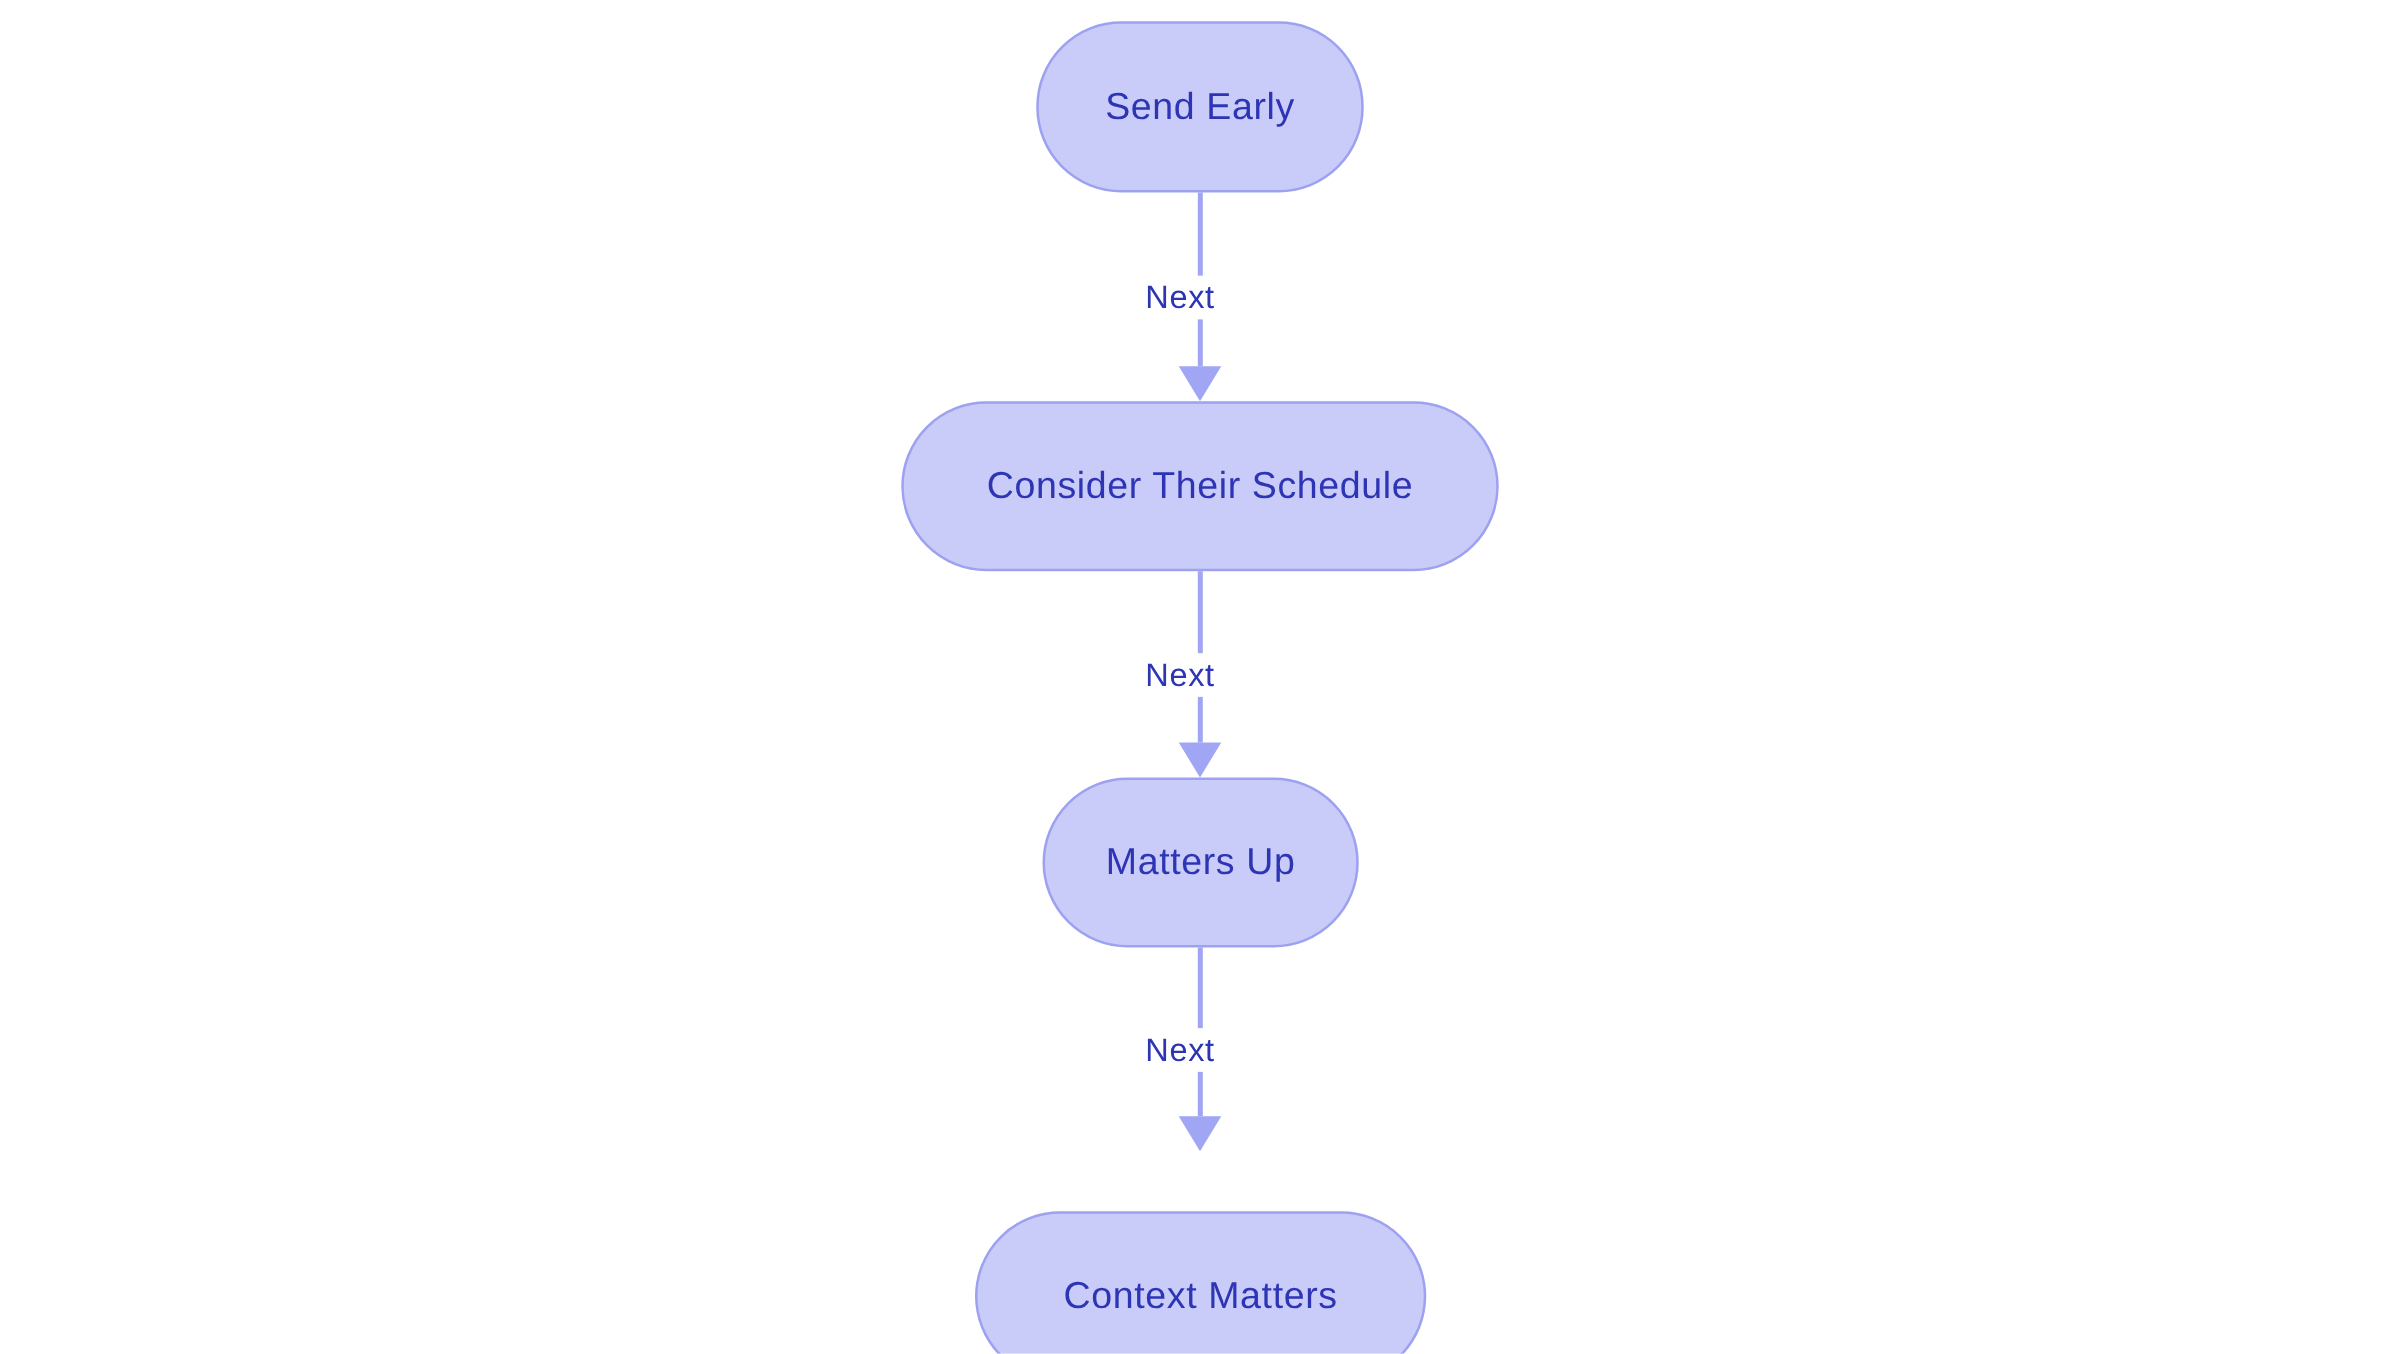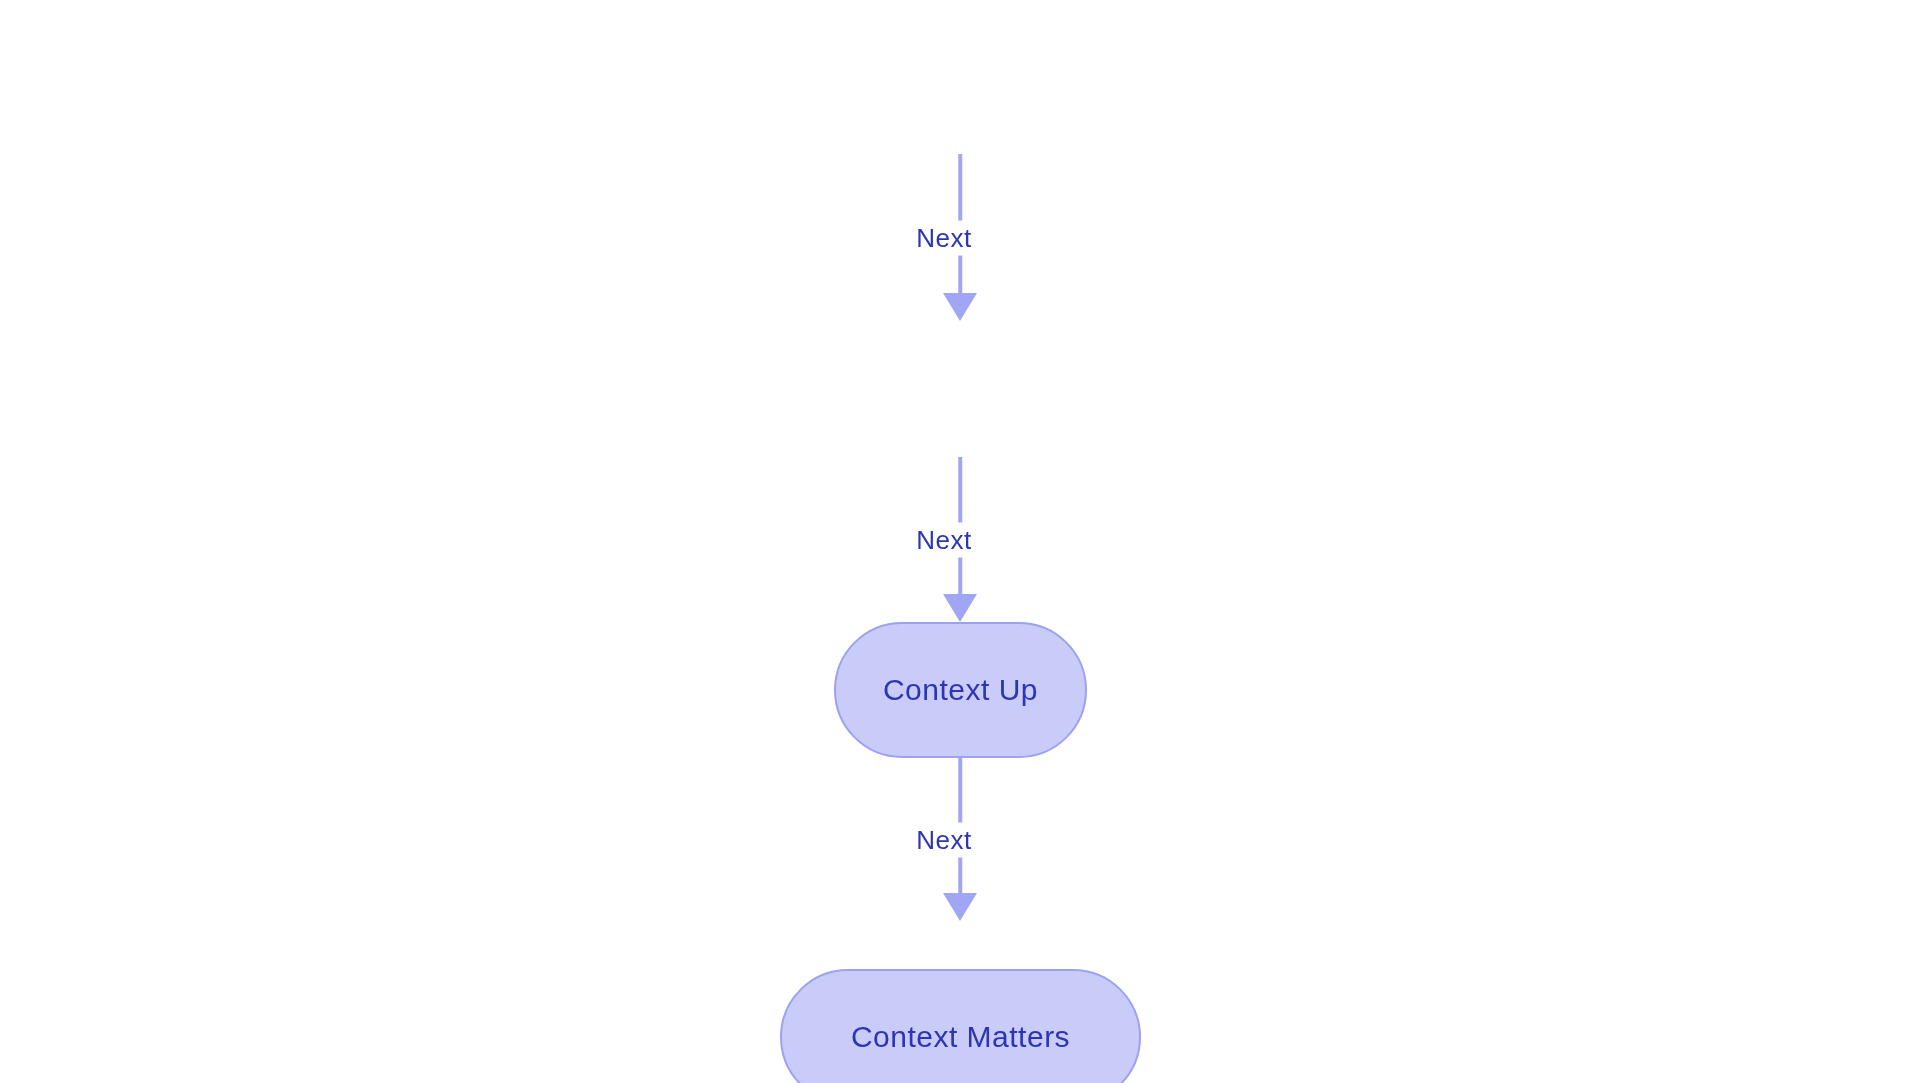--- a/index.html
+++ b/index.html
@@ -75,32 +75,38 @@
   }
   .c1-label { top: 238px; }
   .c2-label { top: 540px; }
   .c3-label { top: 840px; }
 </style>
 </head>
 <body>
 
 <div class="canvas">
 
+  <div class="node n1">
+    <span>Send Early</span>
+  </div>
 
   <div class="edge-line c1-line"></div>
   <div class="arrowhead c1-arrow"></div>
   <div class="edge-label c1-label">Next</div>
 
+  <div class="node n2">
+    <span>Consider Their Schedule</span>
+  </div>
 
   <div class="edge-line c2-line"></div>
   <div class="arrowhead c2-arrow"></div>
   <div class="edge-label c2-label">Next</div>
 
   <div class="node n3">
-    <span>Context Up</span>
+    <span>Matters Up</span>
   </div>
 
   <div class="edge-line c3-line"></div>
   <div class="arrowhead c3-arrow"></div>
   <div class="edge-label c3-label">Next</div>
 
   <div class="node n4">
     <span>Context Matters</span>
   </div>
 

